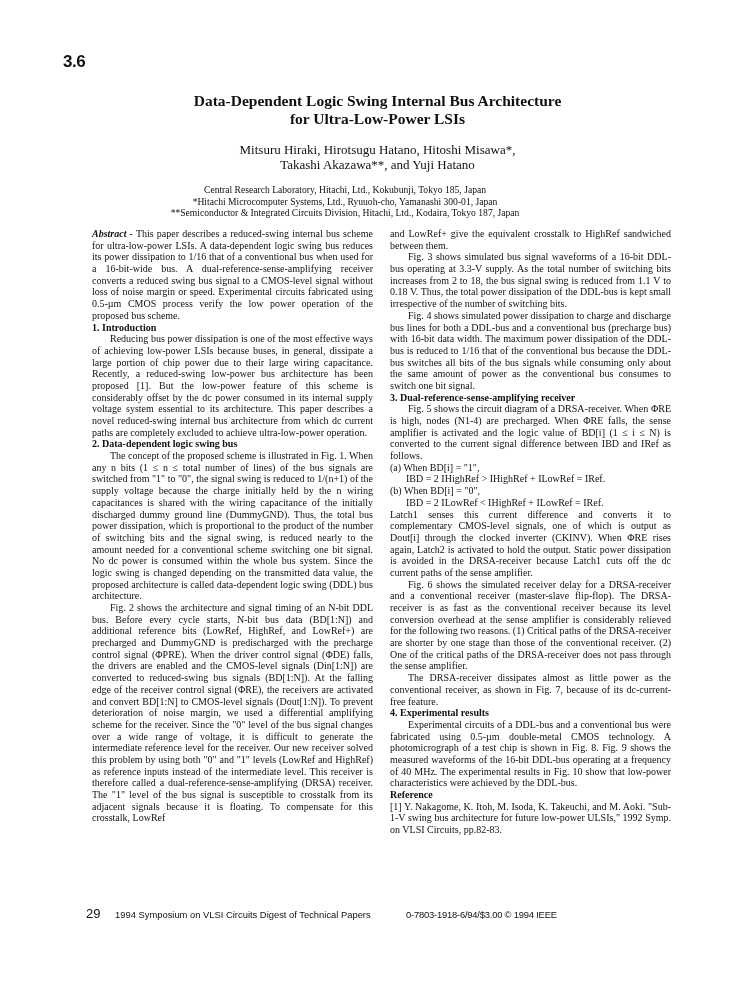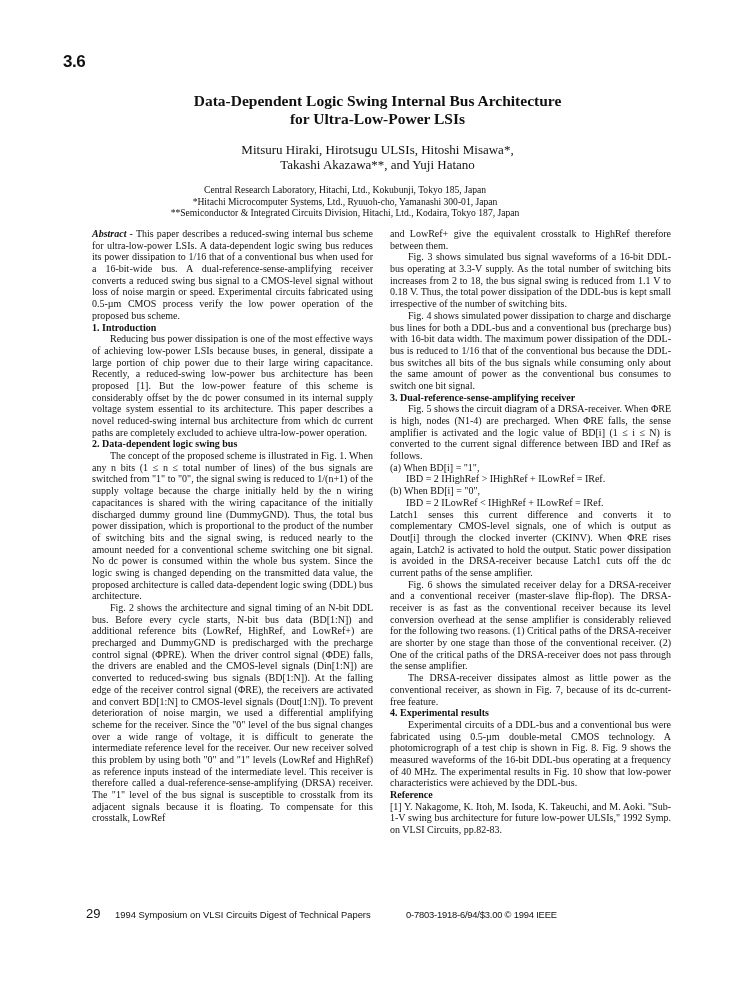--- a/index.html
+++ b/index.html
@@ -26,41 +26,41 @@
 <body>
 
 <div class="sec-num">3.6</div>
 
 <div class="title">
   <div>Data-Dependent Logic Swing Internal Bus Architecture</div>
   <div>for Ultra-Low-Power LSIs</div>
 </div>
 
 <div class="authors">
-  <div>Mitsuru Hiraki, Hirotsugu ULSIs, Hitoshi Misawa*,</div>
+  <div>Mitsuru Hiraki, Hirotsugu Hatano, Hitoshi Misawa*,</div>
   <div>Takashi Akazawa**, and Yuji Hatano</div>
 </div>
 
 <div class="affils">
   <div>Central Research Laboratory, Hitachi, Ltd., Kokubunji, Tokyo 185, Japan</div>
   <div>*Hitachi Microcomputer Systems, Ltd., Ryuuoh-cho, Yamanashi 300-01, Japan</div>
   <div>**Semiconductor &amp; Integrated Circuits Division, Hitachi, Ltd., Kodaira, Tokyo 187, Japan</div>
 </div>
 
 <div class="col left">
   <p><span class="abs-label">Abstract</span><span> -  This paper describes a reduced-swing internal bus scheme for ultra-low-power LSIs.  A data-dependent logic swing bus reduces its power dissipation to 1/16 that of a conventional bus when used for a 16-bit-wide bus.  A dual-reference-sense-amplifying receiver converts a reduced swing bus signal to a CMOS-level signal without loss of noise margin or speed. Experimental circuits fabricated using 0.5-µm CMOS process verify the low power operation of the proposed bus scheme.</span></p>
   <p class="h">1. Introduction</p>
   <p class="ind">Reducing bus power dissipation is one of the most effective ways of achieving low-power LSIs because buses, in general, dissipate a large portion of chip power due to their large wiring capacitance.  Recently, a reduced-swing low-power bus architecture has been proposed [1].  But the low-power feature of this scheme is considerably offset by the dc power consumed in its internal supply voltage system essential to its architecture.  This paper describes a novel reduced-swing internal bus architecture from which dc current paths are completely excluded to achieve ultra-low-power operation.</p>
   <p class="h">2. Data-dependent logic swing bus</p>
   <p class="ind">The concept of the proposed scheme is illustrated in Fig. 1. When any n bits (1 ≤ n ≤ total number of lines) of the bus signals are switched from "1" to "0", the signal swing is reduced to 1/(n+1) of the supply voltage because the charge initially held by the n wiring capacitances is shared with the wiring capacitance of the initially discharged dummy ground line (DummyGND).  Thus, the total bus power dissipation, which is proportional to the product of the number of switching bits and the signal swing, is reduced nearly to the amount needed for a conventional scheme switching one bit signal.  No dc power is consumed within the whole bus system. Since the logic swing is changed depending on the transmitted data value, the proposed architecture is called data-dependent logic swing (DDL) bus architecture.</p>
   <p class="ind">Fig. 2 shows the architecture and signal timing of an N-bit DDL bus.  Before every cycle starts, N-bit bus data (BD[1:N]) and additional reference bits (LowRef, HighRef, and LowRef+) are precharged and DummyGND is predischarged with the precharge control signal (ΦPRE).  When the driver control signal (ΦDE) falls, the drivers are enabled and the CMOS-level signals (Din[1:N]) are converted to reduced-swing bus signals (BD[1:N]).  At the falling edge of the receiver control signal (ΦRE), the receivers are activated and convert BD[1:N] to CMOS-level signals (Dout[1:N]). To prevent deterioration of noise margin, we used a differential amplifying scheme for the receiver.  Since the "0" level of the bus signal changes over a wide range of voltage, it is difficult to generate the intermediate reference level for the receiver.  Our new receiver solved this problem by using both "0" and "1" levels (LowRef and HighRef) as reference inputs instead of the intermediate level.  This receiver is therefore called a dual-reference-sense-amplifying (DRSA) receiver.  The "1" level of the bus signal is susceptible to crosstalk from its adjacent signals because it is floating.  To compensate for this crosstalk, LowRef</p>
 </div>
 
 <div class="col right">
-  <p>and LowRef+ give the equivalent crosstalk to HighRef therefore between them.</p>
+  <p>and LowRef+ give the equivalent crosstalk to HighRef sandwiched between them.</p>
   <p class="ind">Fig. 3 shows simulated bus signal waveforms of a 16-bit DDL-bus operating at 3.3-V supply.  As the total number of switching bits increases from 2 to 18, the bus signal swing is reduced from 1.1 V to 0.18 V.  Thus, the total power dissipation of the DDL-bus is kept small irrespective of the number of switching bits.</p>
   <p class="ind">Fig. 4 shows simulated power dissipation to charge and discharge bus lines for both a DDL-bus and a conventional bus (precharge bus) with 16-bit data width.  The maximum power dissipation of the DDL-bus is reduced to 1/16 that of the conventional bus because the DDL-bus switches all bits of the bus signals while consuming only about the same amount of power as the conventional bus consumes to switch one bit signal.</p>
   <p class="h">3. Dual-reference-sense-amplifying receiver</p>
   <p class="ind">Fig. 5 shows the circuit diagram of a DRSA-receiver.  When ΦRE is high, nodes (N1-4) are precharged.  When ΦRE falls, the sense amplifier is activated and the logic value of BD[i] (1 ≤ i ≤ N) is converted to the current signal difference between IBD and IRef as follows.</p>
   <p>(a) When BD[i] = "1",</p>
   <p class="eq">IBD = 2 IHighRef &gt; IHighRef + ILowRef = IRef.</p>
   <p>(b) When BD[i] = "0",</p>
   <p class="eq">IBD = 2 ILowRef &lt; IHighRef + ILowRef = IRef.</p>
   <p>Latch1 senses this current difference and converts it to complementary CMOS-level signals, one of which is output as Dout[i] through the clocked inverter (CKINV).  When ΦRE rises again, Latch2 is activated to hold the output.  Static power dissipation is avoided in the DRSA-receiver because Latch1 cuts off the dc current paths of the sense amplifier.</p>
   <p class="ind">Fig. 6 shows the simulated receiver delay for a DRSA-receiver and a conventional receiver (master-slave flip-flop).  The DRSA-receiver is as fast as the conventional receiver because its level conversion overhead at the sense amplifier is considerably relieved for the following two reasons.  (1) Critical paths of the DRSA-receiver are shorter by one stage than those of the conventional receiver.  (2) One of the critical paths of the DRSA-receiver does not pass through the sense amplifier.</p>

